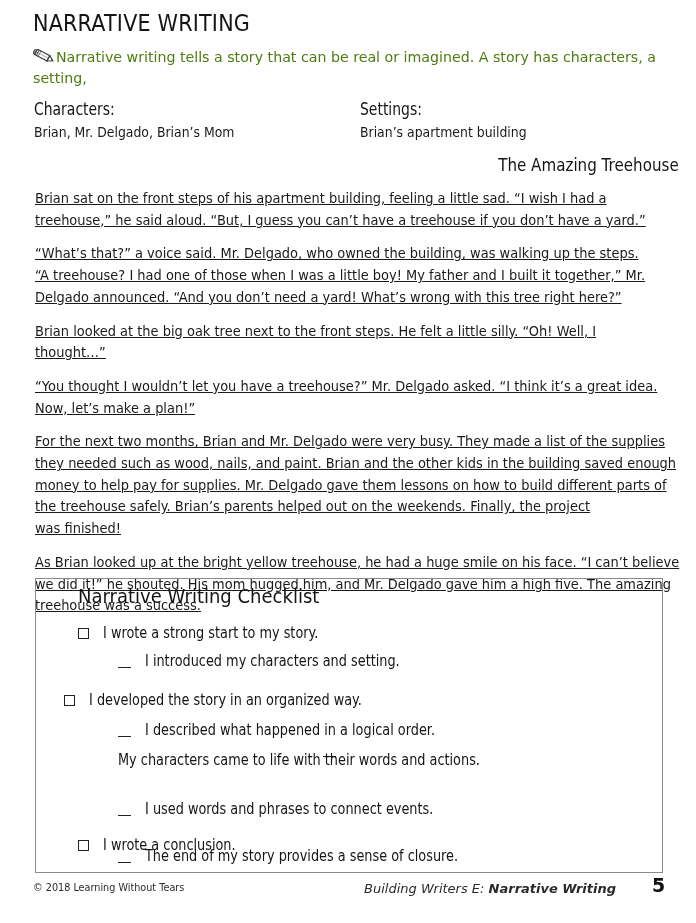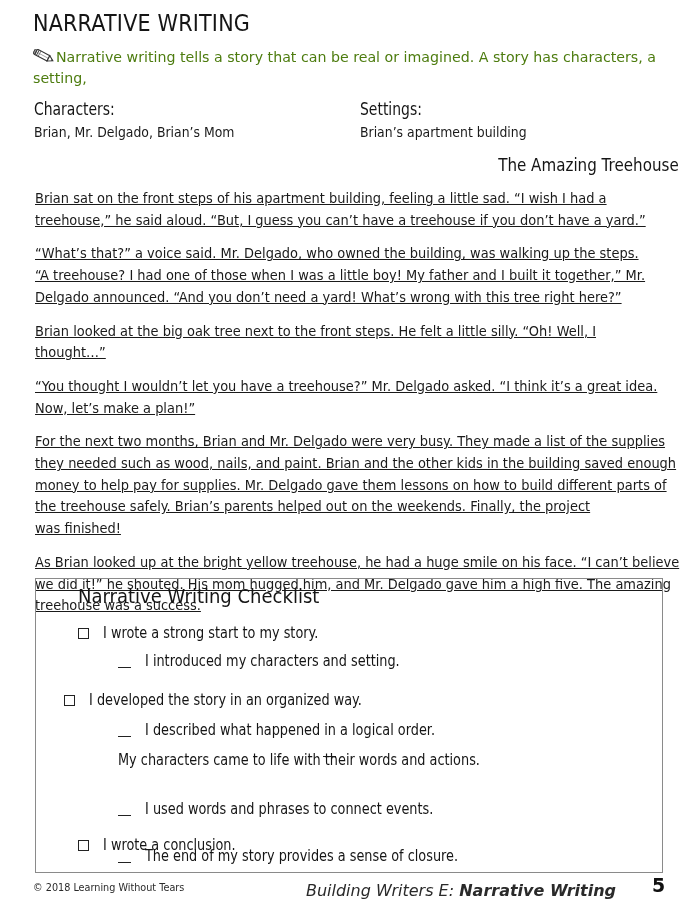--- a/index.html
+++ b/index.html
@@ -131,21 +131,21 @@
     .footer-left {
       left: 33px; top: 881px;
       font-size: 10.5px;
       color: #2a2a2a;
       transform: scaleX(0.92);
       transform-origin: left top;
       white-space: nowrap;
     }
     .footer-right {
       right: 80px; top: 881px;
-      font-size: 16px;
+      font-size: 13px;
       color: #2a2a2a;
       font-style: italic;
       white-space: nowrap;
     }
     .footer-right b { font-weight: bold; }
     .page-number {
       left: 652px; top: 874px;
       font-size: 19px;
       font-weight: bold;
       color: #111;

